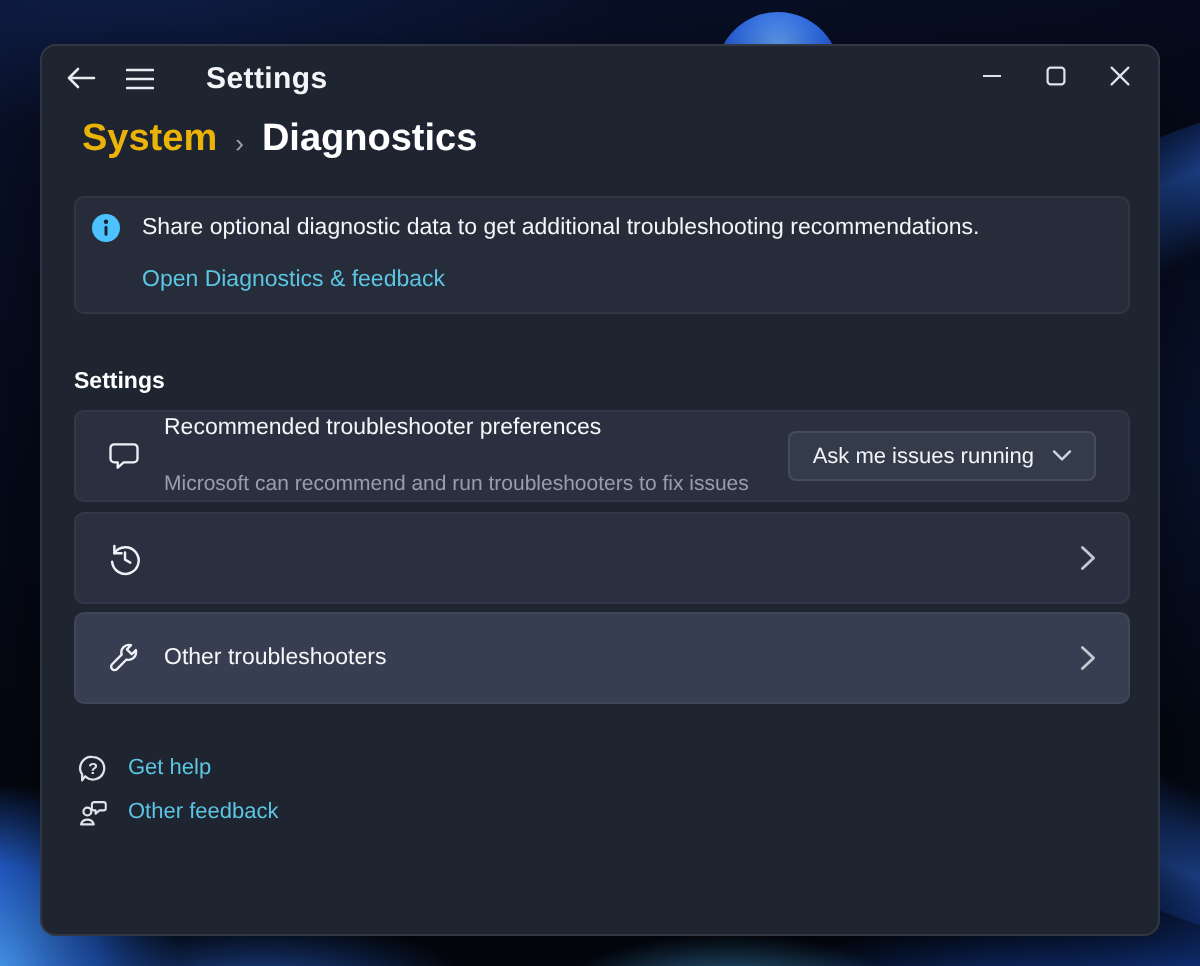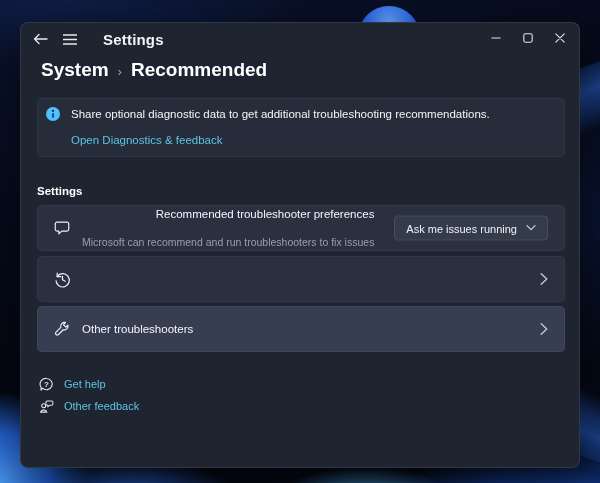--- a/index.html
+++ b/index.html
@@ -34,42 +34,42 @@
   
   .titlebar { position:absolute; left:0; top:0; right:0; height:32px; display:flex; align-items:center; }
   .tb-btn { width:30px; height:26px; display:flex; align-items:center; justify-content:center; background:none; border:none; cursor:pointer; }
   .tb-btn.back { margin-left:4px; }
   .tb-title { font-size:15px; font-weight:600; color:#f2f4f7; margin-left:18px; letter-spacing:.2px; }
   .caption-btns { position:absolute; right:3px; top:1px; display:flex; }
   .cap-btn { width:32px; height:28px; display:flex; align-items:center; justify-content:center; background:none; border:none; cursor:pointer; }
 
   
   .breadcrumb { position:absolute; left:20px; top:36px; display:flex; align-items:center; gap:9px; }
-  .crumb-parent { font-size:19px; font-weight:600; color:#ffffff; cursor:pointer; }
+  .crumb-parent { font-size:19px; font-weight:600; color:#eab308; cursor:pointer; }
   .crumb-sep { font-size:13px; color:#9aa0ac; padding-top:2px; }
   .crumb-current { font-size:19px; font-weight:600; color:#ffffff; }
 
   
   .banner { position:absolute; left:16px; top:75px; width:528px; height:59px;
     background:#262c3a; border:1px solid rgba(255,255,255,.05); border-radius:5px; }
   .banner-icon { position:absolute; left:8px; top:8px; }
   .banner-text { position:absolute; left:33px; top:9px; font-size:11.5px; color:#f4f5f7; }
   .banner-link { position:absolute; left:33px; top:35px; font-size:11.5px; color:#5cc5e2; cursor:pointer; }
 
   
   .options-header { position:absolute; left:16px; top:162px; font-size:11.5px; font-weight:700; color:#fff; }
   .card { position:absolute; left:16px; width:528px; height:46px;
     background:#2a3040; border:1px solid rgba(255,255,255,.045); border-radius:5px;
     display:flex; align-items:center; padding-left:14px; }
   .card1 { top:182px; }
   .card2 { top:233px; cursor:pointer; }
   .card3 { top:283px; background:#373e52; cursor:pointer; }
   .card-icon { width:20px; display:flex; align-items:center; justify-content:center; flex:none; }
   .card-texts { margin-left:10px; }
-  .card-title { font-size:11.5px; color:#f5f6f8;text-align:right; }
+  .card-title { font-size:11.5px; color:#f5f6f8; }
   .card-sub { font-size:10.5px; color:#989fab; margin-top:16px; }
   .chevron-right { position:absolute; right:16px; top:50%; transform:translateY(-50%); }
   .dropdown { position:absolute; right:16px; top:50%; transform:translateY(-50%);
     height:25px; display:flex; align-items:center; gap:9px; padding:0 11px;
     background:#343b4a; border:1px solid rgba(255,255,255,.09); border-radius:4px; cursor:pointer; }
   .dropdown-value { font-size:11px; color:#f2f3f6; }
 
   
   .footer-link { position:absolute; left:18px; height:18px; display:flex; align-items:center; gap:10px; cursor:pointer; }
   .fl1 { top:352px; } .fl2 { top:374px; }
@@ -126,21 +126,21 @@
               <path d="M0.8 0.8 L9.2 9.2 M9.2 0.8 L0.8 9.2" stroke="#dfe3ea" stroke-width="1.1" stroke-linecap="round"></path>
             </svg>
         </span>
       </button>
     </div>
   </div>
 
   <div class="breadcrumb">
     <span class="crumb-parent">System</span>
     <span class="crumb-sep">›</span>
-    <span class="crumb-current">Recommended</span>
+    <span class="crumb-current">Diagnostics</span>
   </div>
 
   <div class="banner">
     <span class="banner-icon">
       <svg width="14" height="14" viewBox="0 0 14 14">
         <circle cx="7" cy="7" r="7" fill="#4cc2ff"></circle>
         <circle cx="7" cy="3.9" r="1.1" fill="#1b2330"></circle>
         <rect x="6.25" y="5.9" width="1.5" height="5" rx="0.75" fill="#1b2330"></rect>
       </svg>
     </span>

